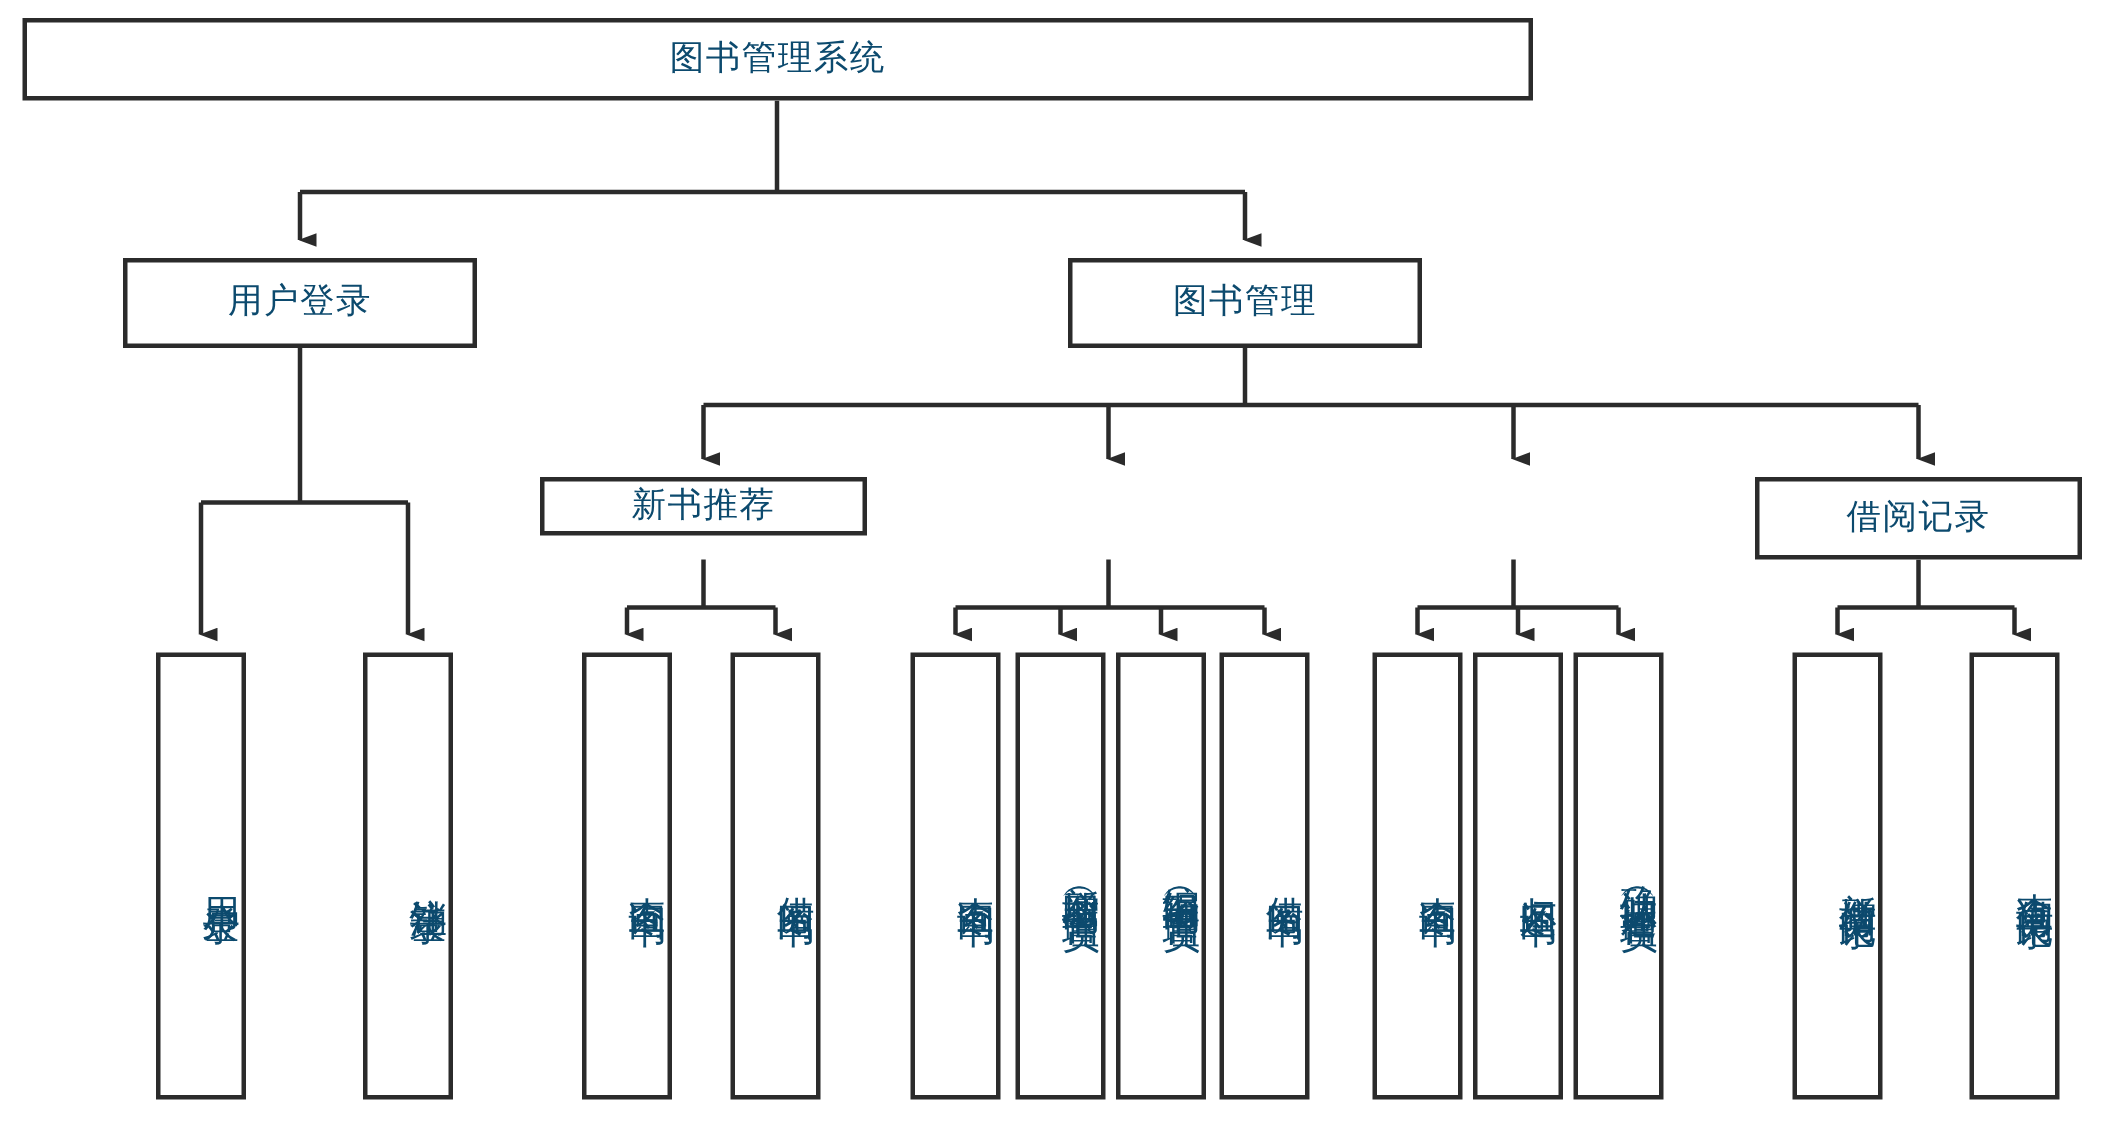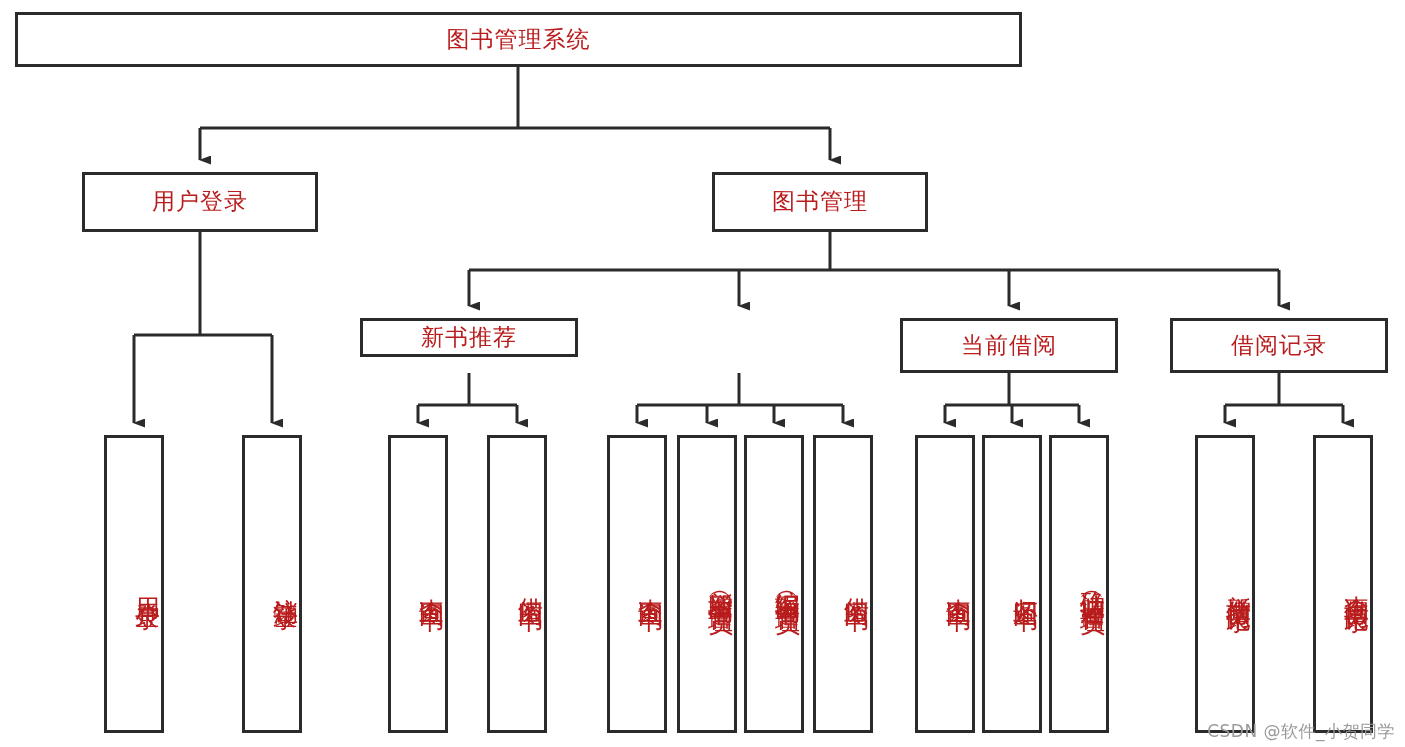--- a/index.html
+++ b/index.html
@@ -26,21 +26,21 @@
     pointer-events: none;
   }
   .node {
     position: absolute;
     box-sizing: border-box;
     background: #ffffff;
     border: 3px solid #2b2b2b;
     display: flex;
     align-items: center;
     justify-content: center;
-    color: #b91c1c;
+    color: #0c4a6e;
   }
   .node.horiz {
     font-size: 23px;
     letter-spacing: 1px;
     line-height: 1.2;
   }
   .node.vert {
     writing-mode: vertical-rl;
     text-orientation: upright;
     font-size: 25px;
@@ -120,29 +120,26 @@
     </g>
   </svg>
 
   <div class="node horiz" style="left: 15px; top: 12px; width: 1007px; height: 55px;">
     <span>图书管理系统</span>
   </div>
 
   <div class="node horiz" style="left: 82px; top: 172px; width: 236px; height: 60px;">
     <span>用户登录</span>
   </div>
-  <div class="node horiz" style="left: 712px; top: 172px; width: 216px; height: 60px;">
+  <div class="node horiz" style="left: 712px; top: 172px; width: 236px; height: 60px;">
     <span>图书管理</span>
   </div>
 
   <div class="node horiz" style="left: 360px; top: 318px; width: 218px; height: 39px;">
     <span>新书推荐</span>
-  </div>
-  <div class="node horiz" style="left: 900px; top: 318px; width: 218px; height: 55px;">
-    <span>当前借阅</span>
   </div>
   <div class="node horiz" style="left: 1170px; top: 318px; width: 218px; height: 55px;">
     <span>借阅记录</span>
   </div>
 
   <div class="node vert" style="left: 104px; top: 435px; width: 60px; height: 298px;">
     <span class="vlabel">用户登录</span>
   </div>
   <div class="node vert" style="left: 242px; top: 435px; width: 60px; height: 298px;">
     <span class="vlabel">注销登录</span>
@@ -174,14 +171,13 @@
   <div class="node vert" style="left: 1049px; top: 435px; width: 60px; height: 298px;">
     <span class="vlabel">确认归还（管理员）</span>
   </div>
   <div class="node vert" style="left: 1195px; top: 435px; width: 60px; height: 298px;">
     <span class="vlabel">新增借阅记录</span>
   </div>
   <div class="node vert" style="left: 1313px; top: 435px; width: 60px; height: 298px;">
     <span class="vlabel">查询借阅记录</span>
   </div>
 
-  <div id="watermark">CSDN @软件_小贺同学</div>
 </div>
 
 </body></html>

